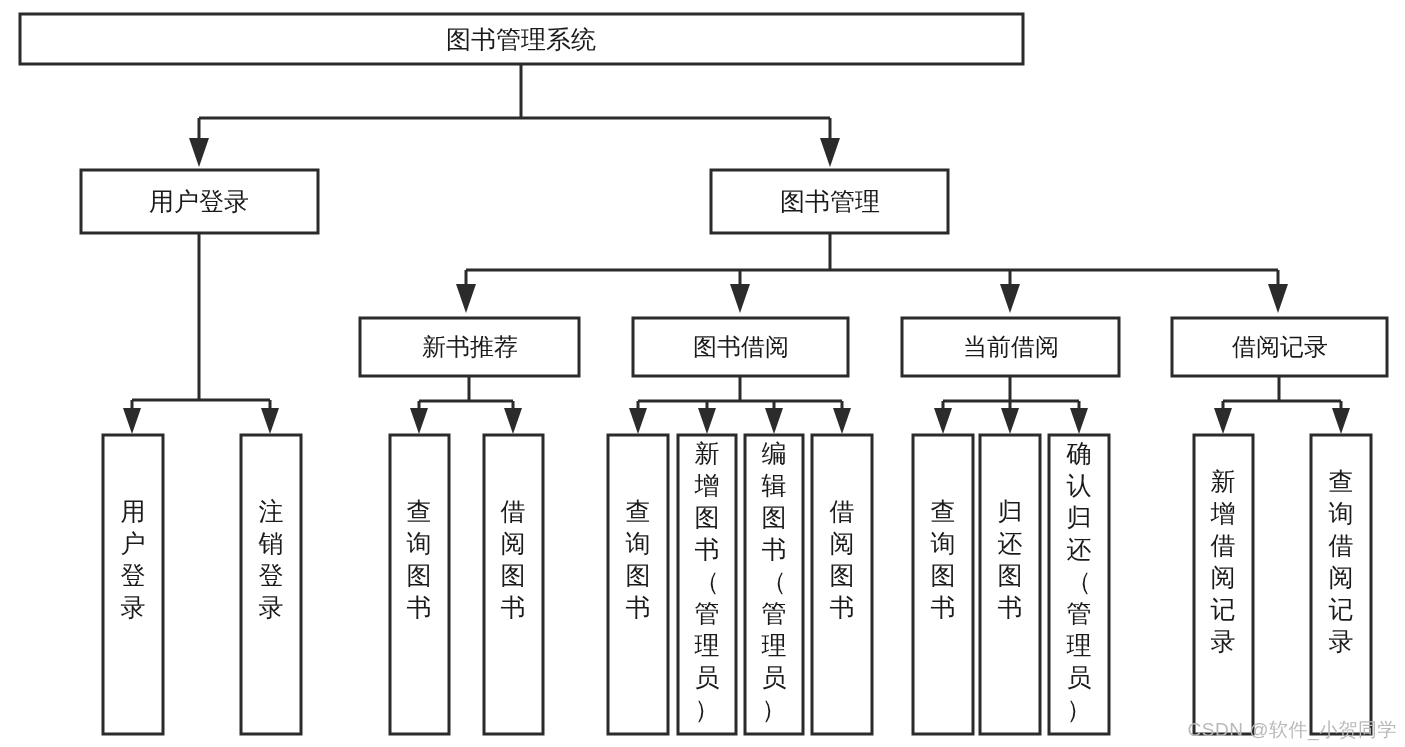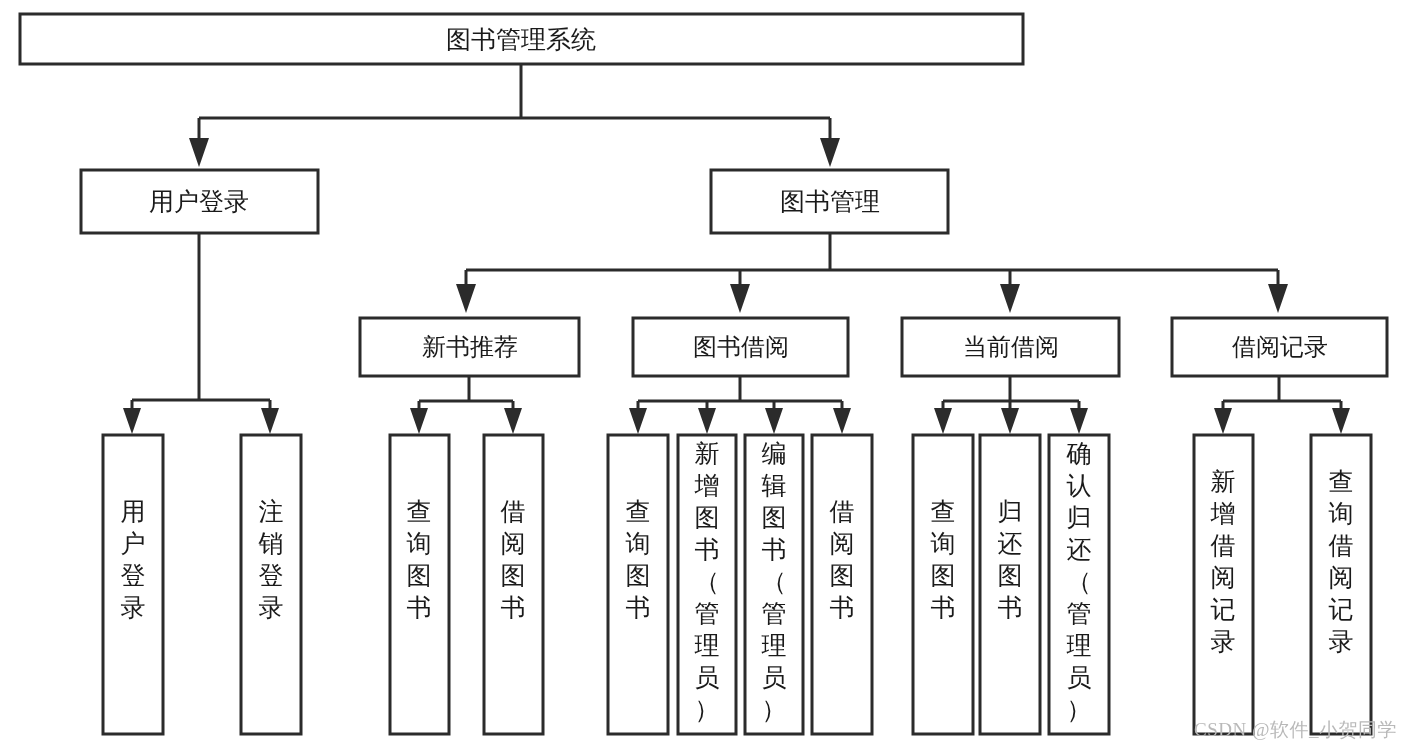--- a/index.html
+++ b/index.html
@@ -55,21 +55,21 @@
     fill: none;
   }
   .arrow-head {
     fill: #2b2b2b;
     stroke: none;
   }
   .watermark {
     position: absolute;
     right: 8px;
     bottom: 4px;
-    font-family: Liberation Serif, serif;
+    font-family: Liberation Sans, sans-serif;
     font-size: 19px;
     color: #b9b9b9;
     letter-spacing: 0.5px;
     white-space: nowrap;
     pointer-events: none;
   }
 </style>
 </head>
 <body>
 

